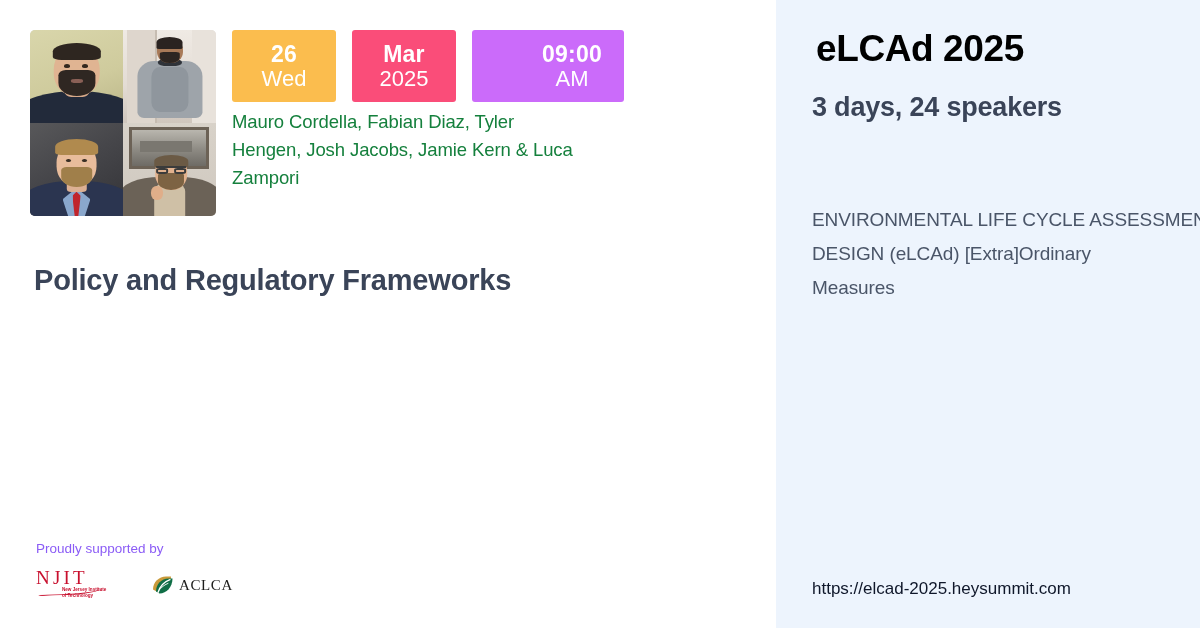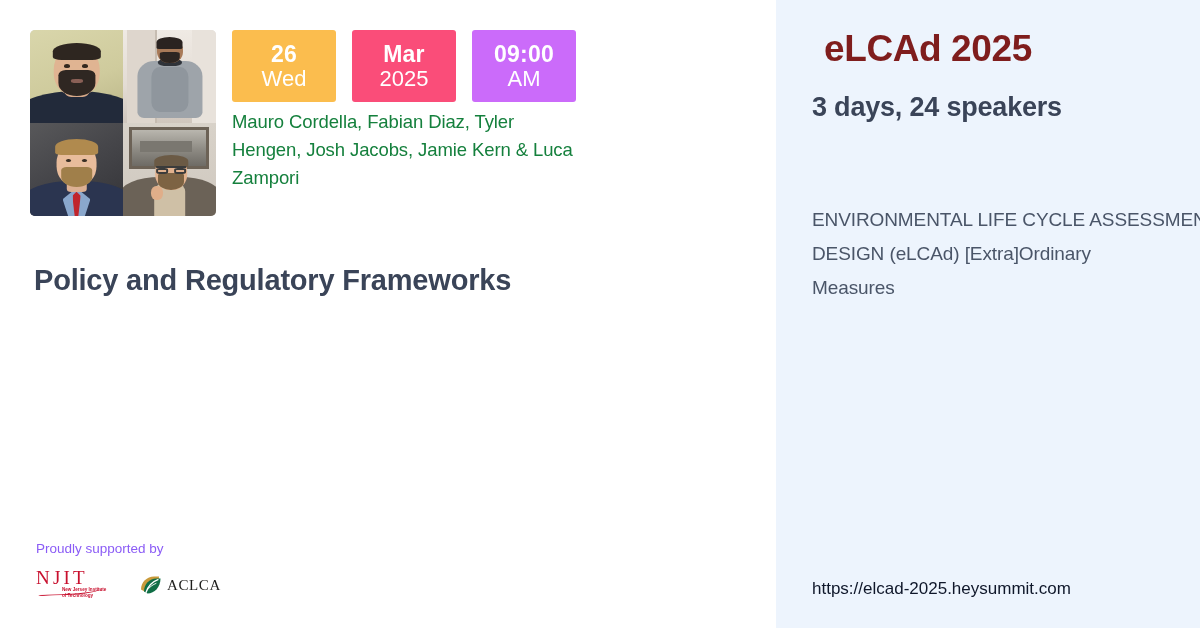--- a/index.html
+++ b/index.html
@@ -305,21 +305,21 @@
     font-size: 23px;
     font-weight: bold;
     letter-spacing: 0.2px;
   }
   .date-box .secondary {
     font-size: 22px;
     font-weight: normal;
   }
   .box-day   { background: #fbbd4e; }
   .box-month { background: #fa4d79; }
-  .box-time  { background: #cb6bfa; }
+  .box-time  { background: #cb6bfa; padding-left: 48px; }
 
   .tz-row {
     width: 340px;
     text-align: right;
     padding-right: 8px;
     box-sizing: border-box;
     margin-top: 5px;
   }
   .tz-label {
     font-size: 13px;
@@ -357,21 +357,21 @@
   }
   .sponsors-label {
     font-size: 13.5px;
     color: #8b5cf6;
     margin-bottom: 12px;
   }
   .sponsor-logos {
     display: flex;
     flex-direction: row;
     align-items: center;
-    gap: 20px;
+    gap: 32px;
   }
 
   
   .logo-njit {
     width: 82px;
     height: 34px;
     position: relative;
   }
   .njit-letters {
     font-family: "Liberation Serif", serif;
@@ -427,25 +427,25 @@
   .right-panel {
     width: 424px;
     height: 628px;
     background: #edf4fd;
     position: relative;
     box-sizing: border-box;
     flex: 0 0 auto;
   }
   .summit-name {
     position: absolute;
-    left: 48px;
+    left: 40px;
     top: 28px;
     font-size: 37px;
     font-weight: bold;
-    color: #7f1d1d;
+    color: #000000;
     letter-spacing: -0.4px;
     white-space: nowrap;
   }
   .summit-stats {
     position: absolute;
     left: 36px;
     top: 92px;
     font-size: 27px;
     font-weight: bold;
     color: #3a4458;

